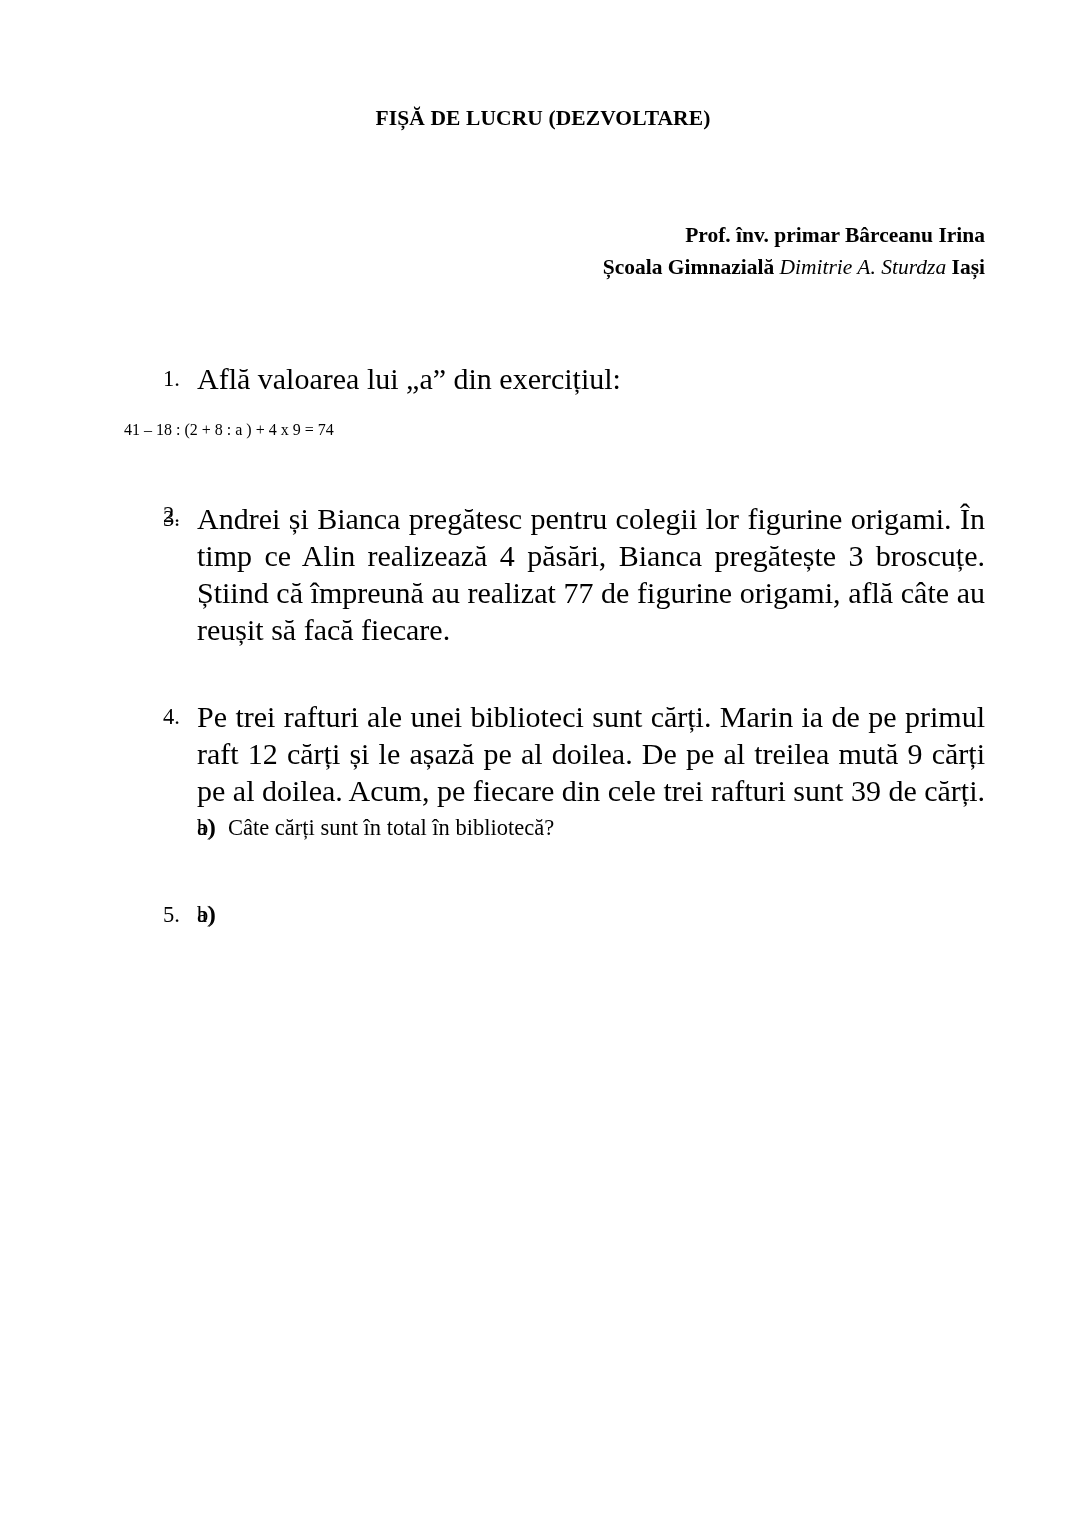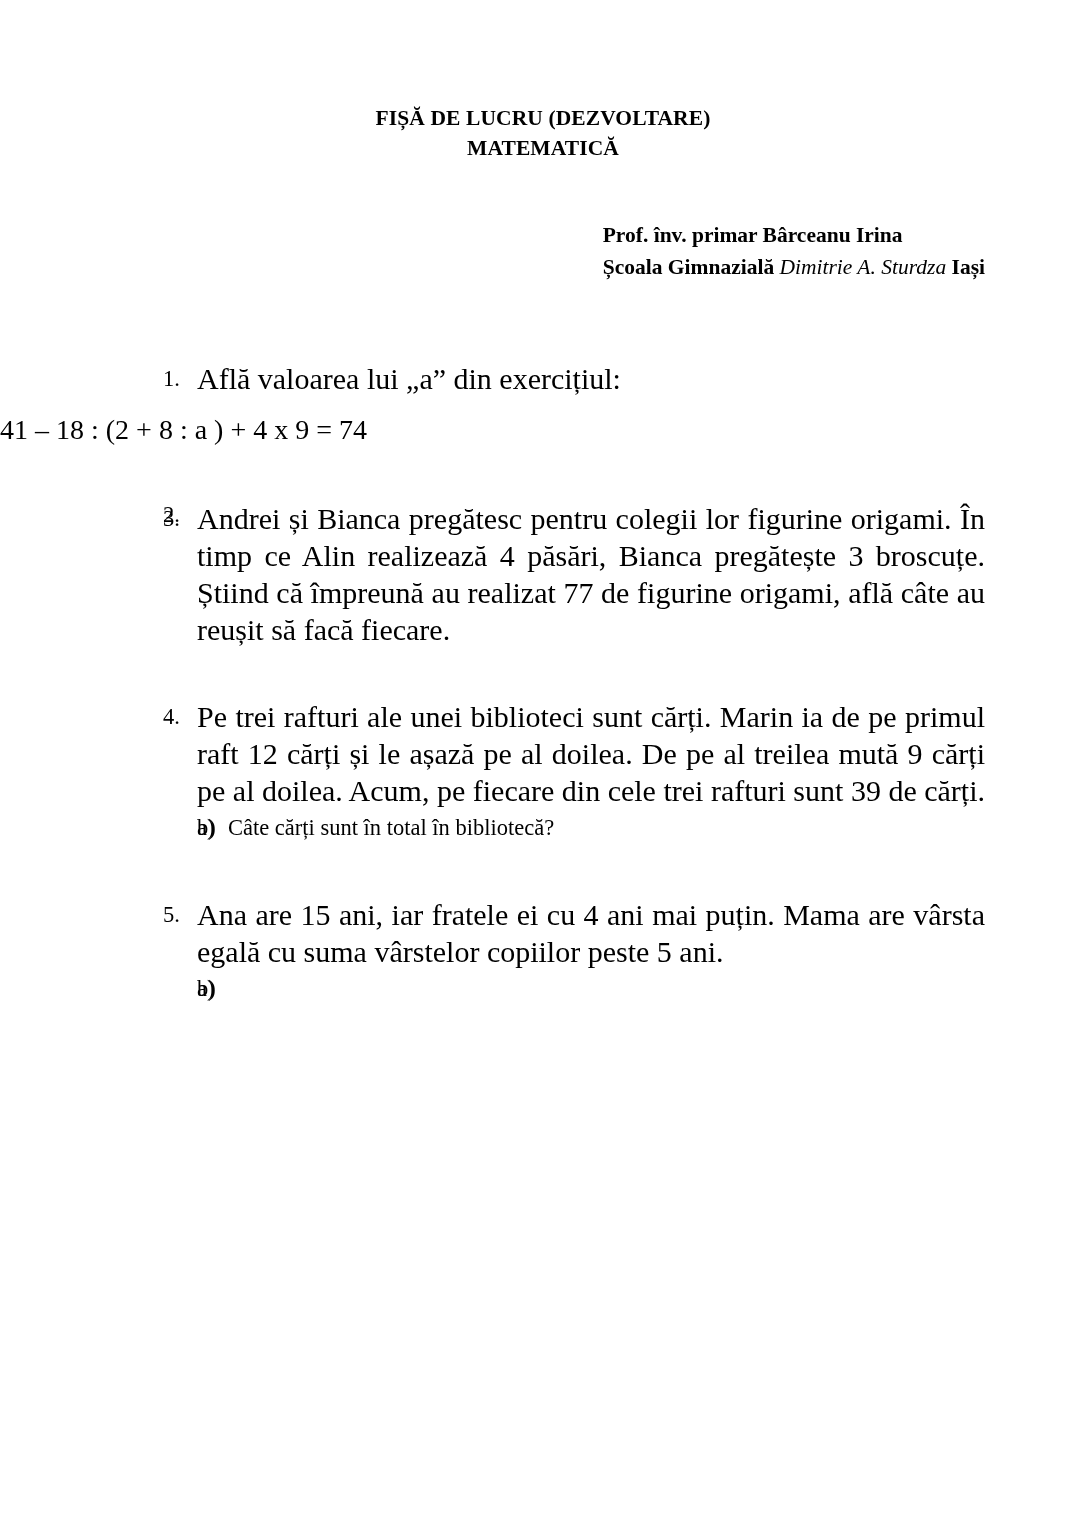--- a/index.html
+++ b/index.html
@@ -30,21 +30,21 @@
     font-size: 21.5px;
     line-height: 30px;
     letter-spacing: 0.1px;
   }
 
   
   .author-block {
     position: absolute;
     right: 101px;
     top: 219px;
-    text-align: left;
+    text-align: right;
   }
   .author-line {
     font-weight: bold;
     font-size: 21.5px;
     line-height: 32px;
     white-space: nowrap;
   }
   .author-line .school-italic {
     font-style: italic;
     font-weight: normal;
@@ -83,21 +83,22 @@
     text-align: justify;
     text-justify: inter-word;
     hyphens: none;
   }
   .ex-text.no-justify {
     text-align: left;
   }
 
   
   .equation-line {
-    font-size: 28px;
+    padding-left: 124px;
+    font-size: 16px;
     line-height: 37px;
     margin-top: 14px;
   }
 
   
   .sub-list {
     padding-left: 197px;
     padding-right: 101px;
   }
   .sub-row {
@@ -121,21 +122,20 @@
   #exercise-4 { margin-bottom: 50px; }
   #exercise-5 { margin-bottom: 0; }
 </style>
 </head>
 <body>
 
 <div class="page">
 
   <div class="title-block">
     <div class="title-line">FIȘĂ DE LUCRU (DEZVOLTARE)</div>
-    <div class="title-line">MATEMATICĂ</div>
   </div>
 
   <div class="author-block">
     <div class="author-line">Prof. înv. primar Bârceanu Irina</div>
     <div class="author-line">
       <span>Școala Gimnazială </span><span class="school-italic">Dimitrie A. Sturdza</span><span> Iași</span>
     </div>
   </div>
 
   <div class="body-block">
@@ -173,21 +173,20 @@
         <div class="sub-row">
           <span class="sub-marker">b)</span>
           <span>Câte cărți sunt în total în bibliotecă?</span>
         </div>
       </div>
     </div>
 
     <div class="exercise" id="exercise-5">
       <div class="ex-row">
         <span class="ex-marker">5.</span>
-        <div class="ex-text">Ana are 15 ani, iar fratele ei cu 4 ani mai puțin. Mama are vârsta egală cu suma vârstelor copiilor peste 5 ani.</div>
       </div>
       <div class="sub-list">
         <div class="sub-row">
           <span class="sub-marker">a)</span>
         </div>
         <div class="sub-row">
           <span class="sub-marker">b)</span>
         </div>
       </div>
     </div>

